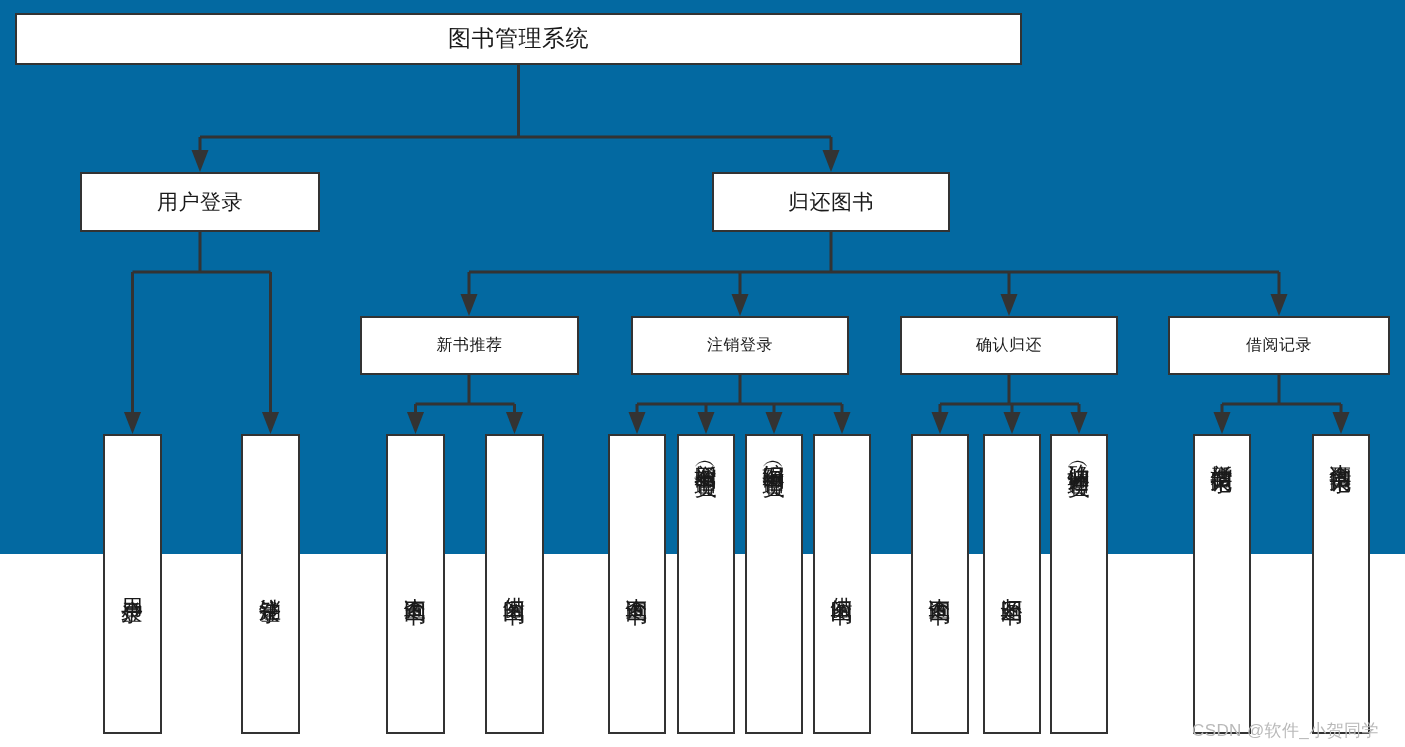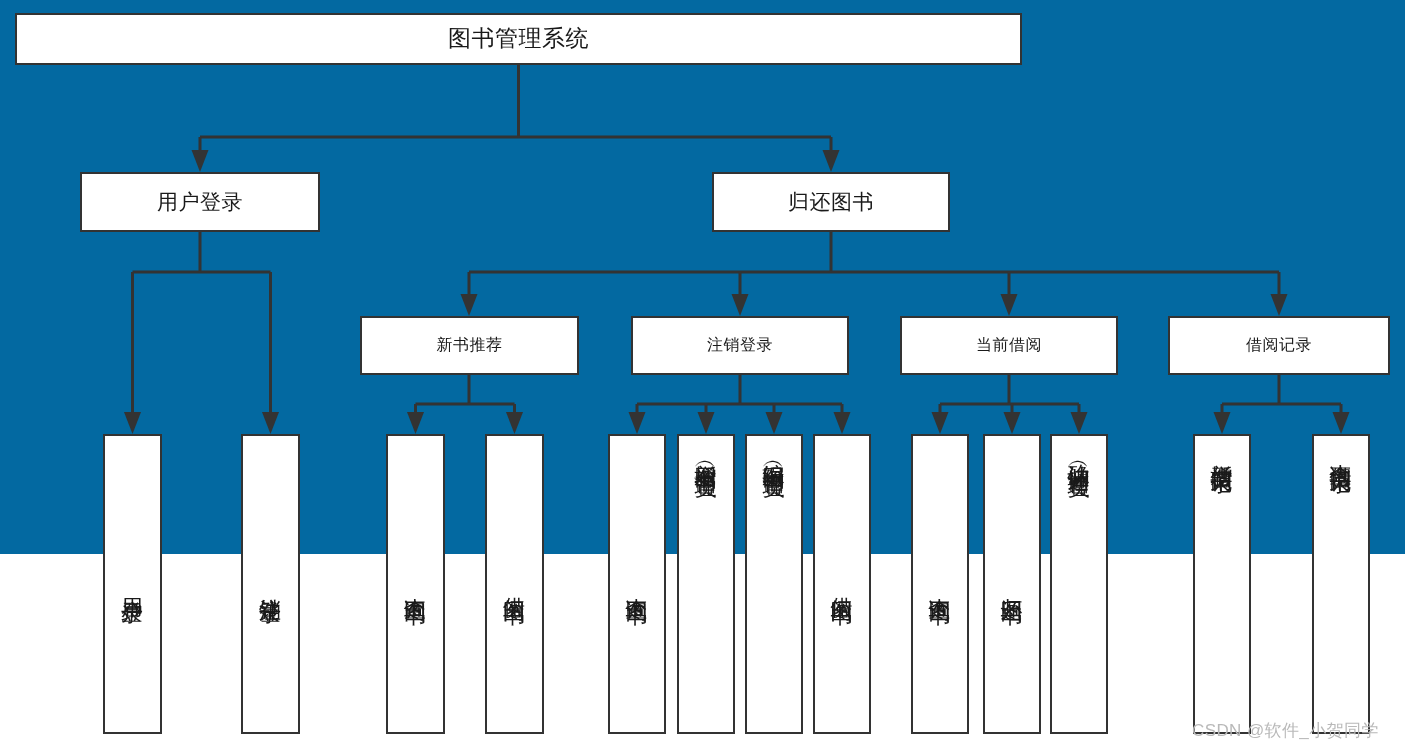--- a/index.html
+++ b/index.html
@@ -142,21 +142,21 @@
       <div class="node-box node-l1" style="left: 712px; top: 172px; width: 238px; height: 60px;">
         <span class="node-label">归还图书</span>
       </div>
       <div class="node-box node-l2" style="left: 360px; top: 316px; width: 219px; height: 59px;">
         <span class="node-label">新书推荐</span>
       </div>
       <div class="node-box node-l2" style="left: 631px; top: 316px; width: 218px; height: 59px;">
         <span class="node-label">注销登录</span>
       </div>
       <div class="node-box node-l2" style="left: 900px; top: 316px; width: 218px; height: 59px;">
-        <span class="node-label">当前借阅</span>
+        <span class="node-label">确认归还</span>
       </div>
       <div class="node-box node-l2" style="left: 1168px; top: 316px; width: 222px; height: 59px;">
         <span class="node-label">借阅记录</span>
       </div>
       <div class="node-box node-leaf leaf-mid" style="left: 103px; top: 434px; width: 59px; height: 300px;">
         <span class="node-label">用户登录</span>
       </div>
       <div class="node-box node-leaf leaf-mid" style="left: 241px; top: 434px; width: 59px; height: 300px;">
         <span class="node-label">注销登录</span>
       </div>

